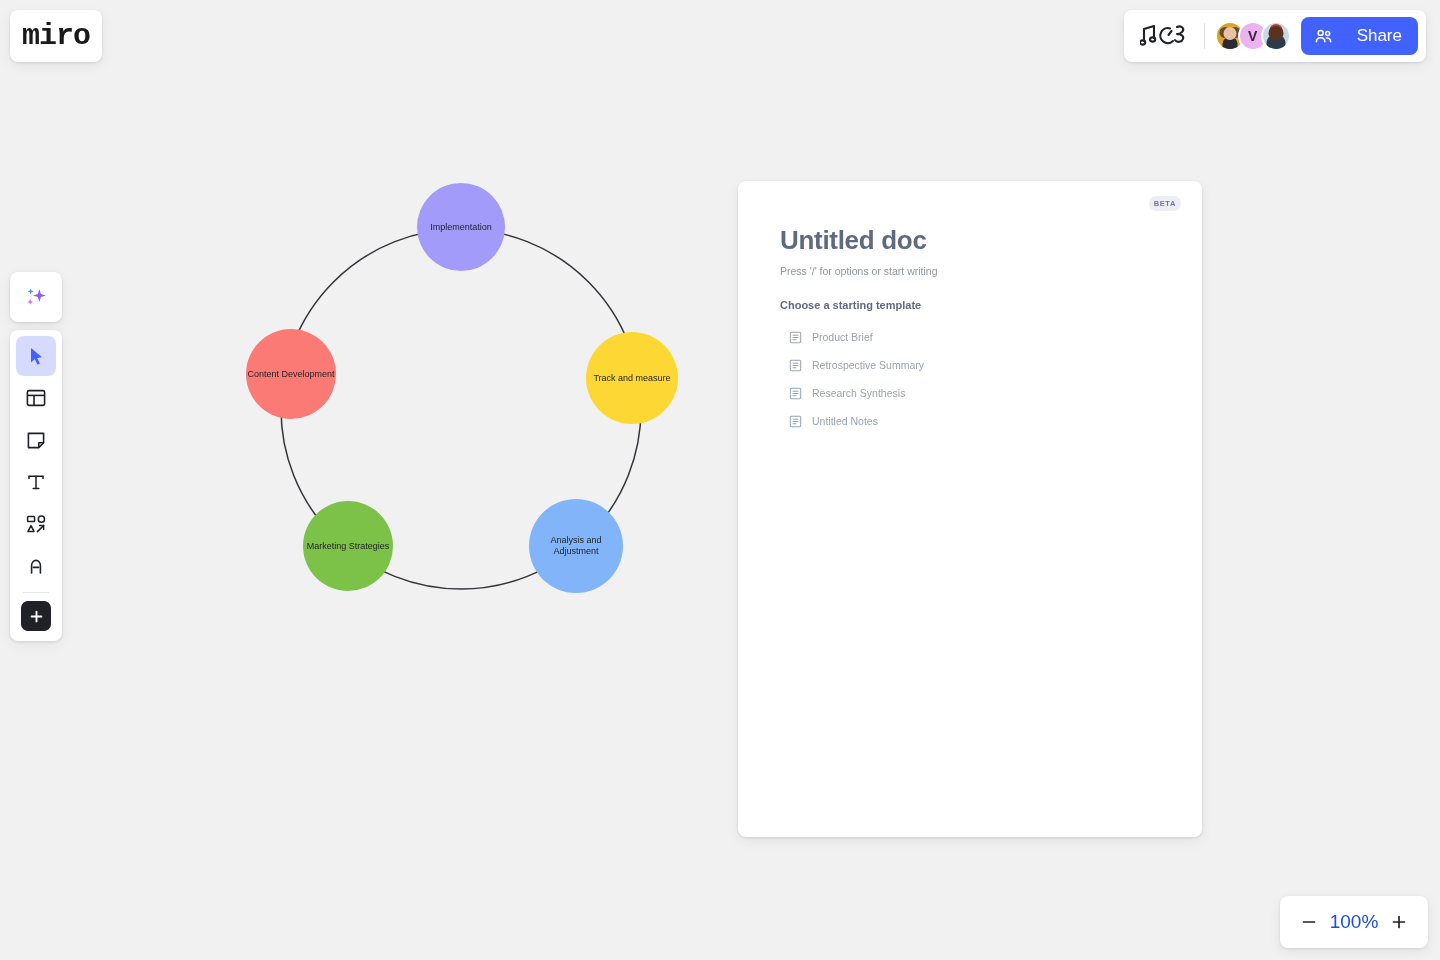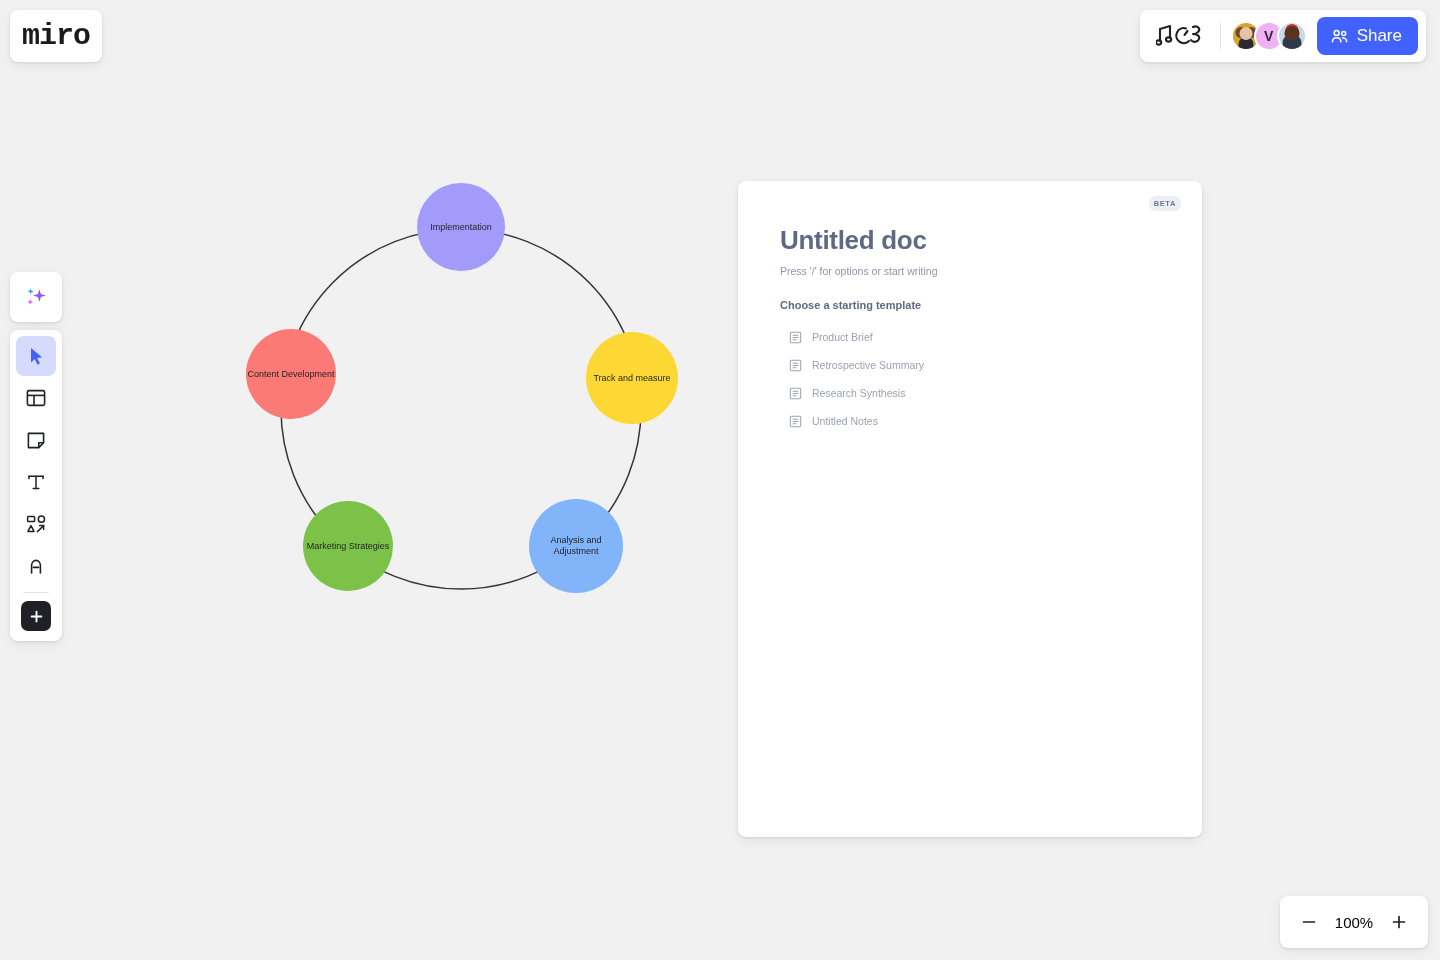--- a/index.html
+++ b/index.html
@@ -129,21 +129,21 @@
     box-shadow: 0 -3px 0 -1px #c0392b;
   }
   #share-button {
     background: #4262ff;
     color: #ffffff;
     height: 38px;
     border-radius: 8px;
     padding: 0 16px 0 13px;
     display: flex;
     align-items: center;
-    gap: 8px;
+    gap: 24px;
     cursor: pointer;
     border: none;
     font-size: 17px;
     font-family: "Liberation Sans", sans-serif;
   }
 
   
   #toolbar-ai {
     position: absolute;
     left: 10px;
@@ -307,22 +307,22 @@
   .zoom-btn {
     width: 26px;
     height: 26px;
     display: flex;
     align-items: center;
     justify-content: center;
     cursor: pointer;
     border-radius: 5px;
   }
   #zoom-level {
-    font-size: 15px;
-    color: #000000;
+    font-size: 19px;
+    color: #1d4ed8;
     font-weight: 400;
   }
 </style>
 </head>
 <body>
 
 <div id="logo-panel" class="panel">
   <span id="logo-text">miro</span>
 </div>
 

